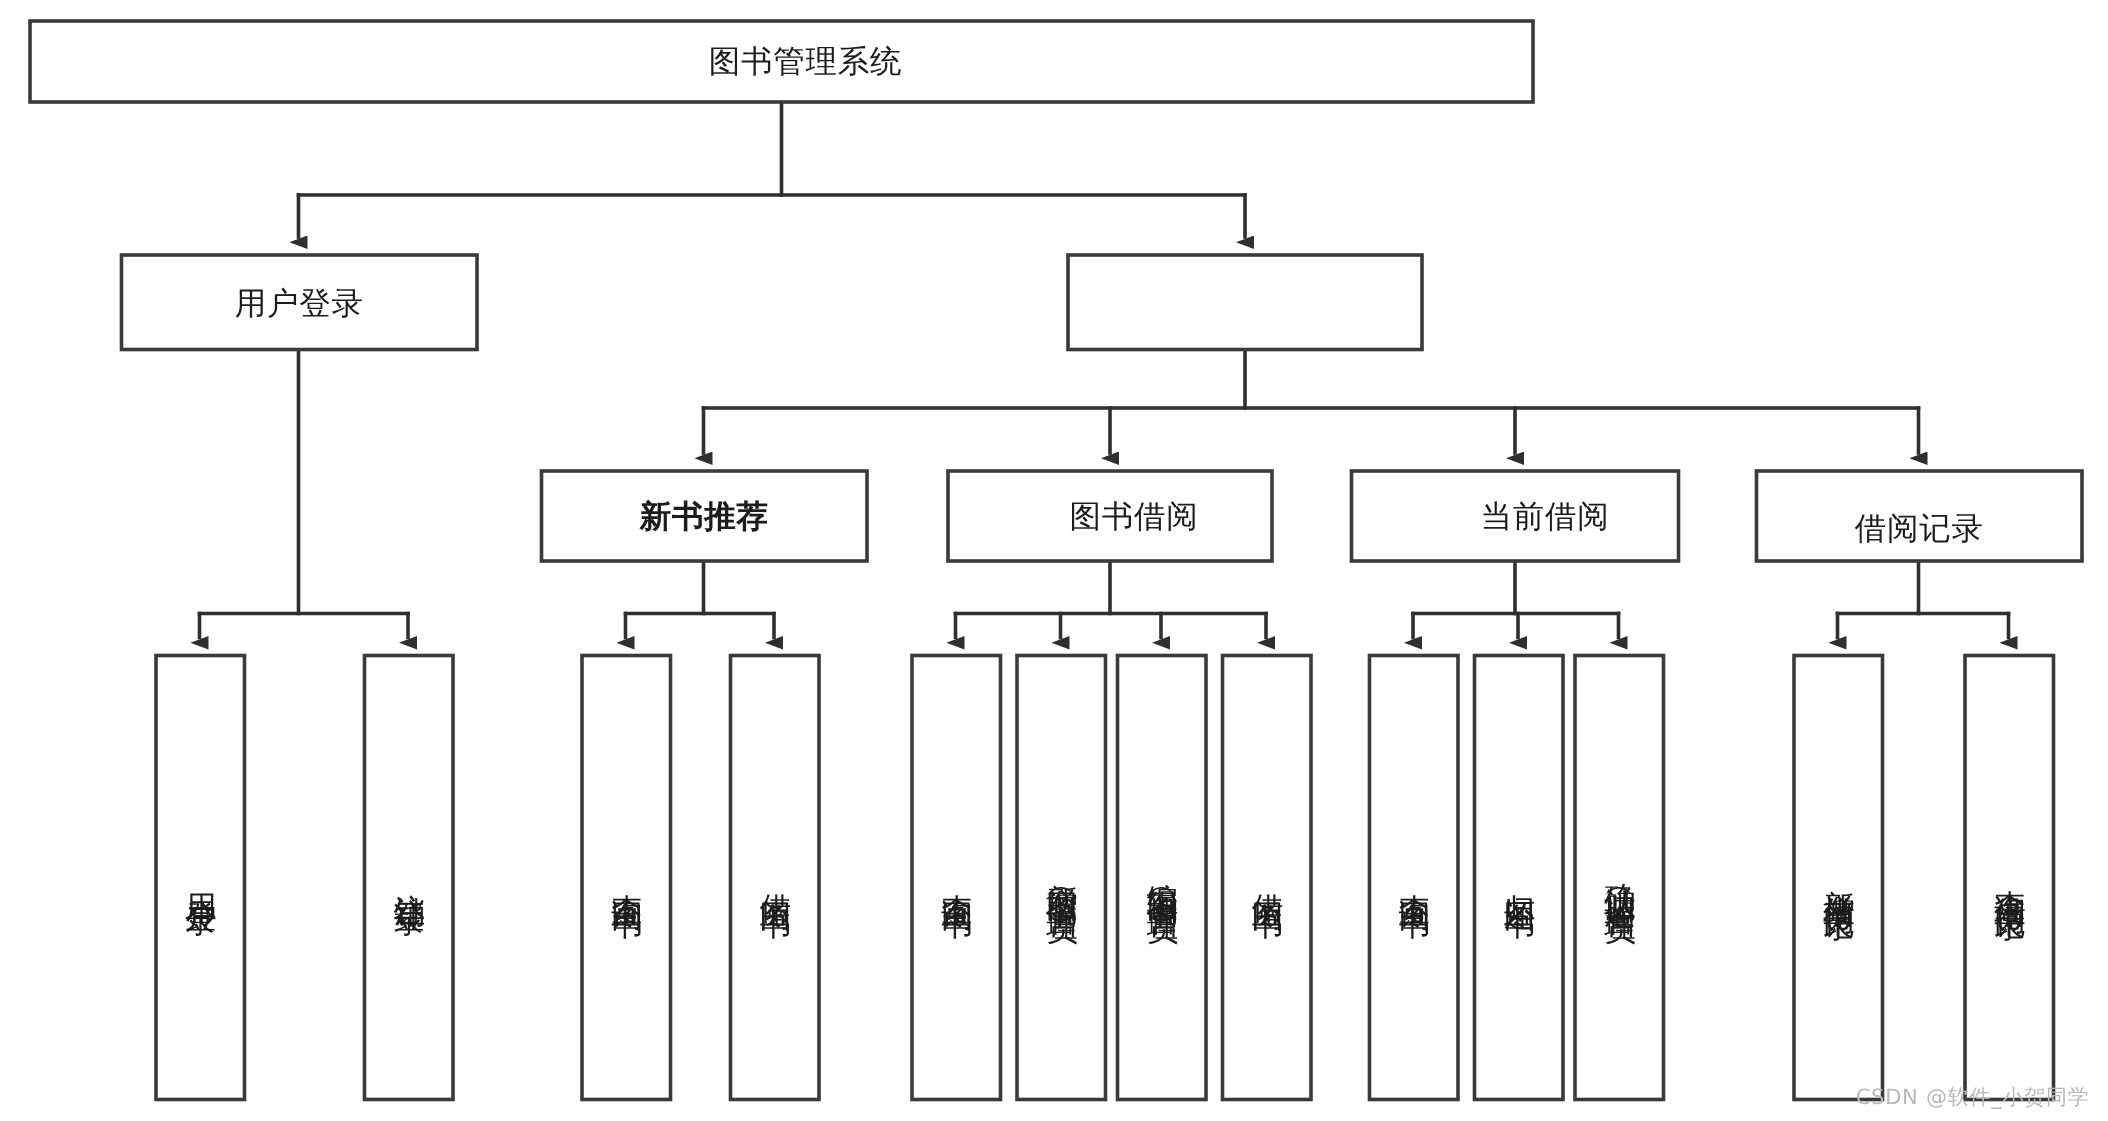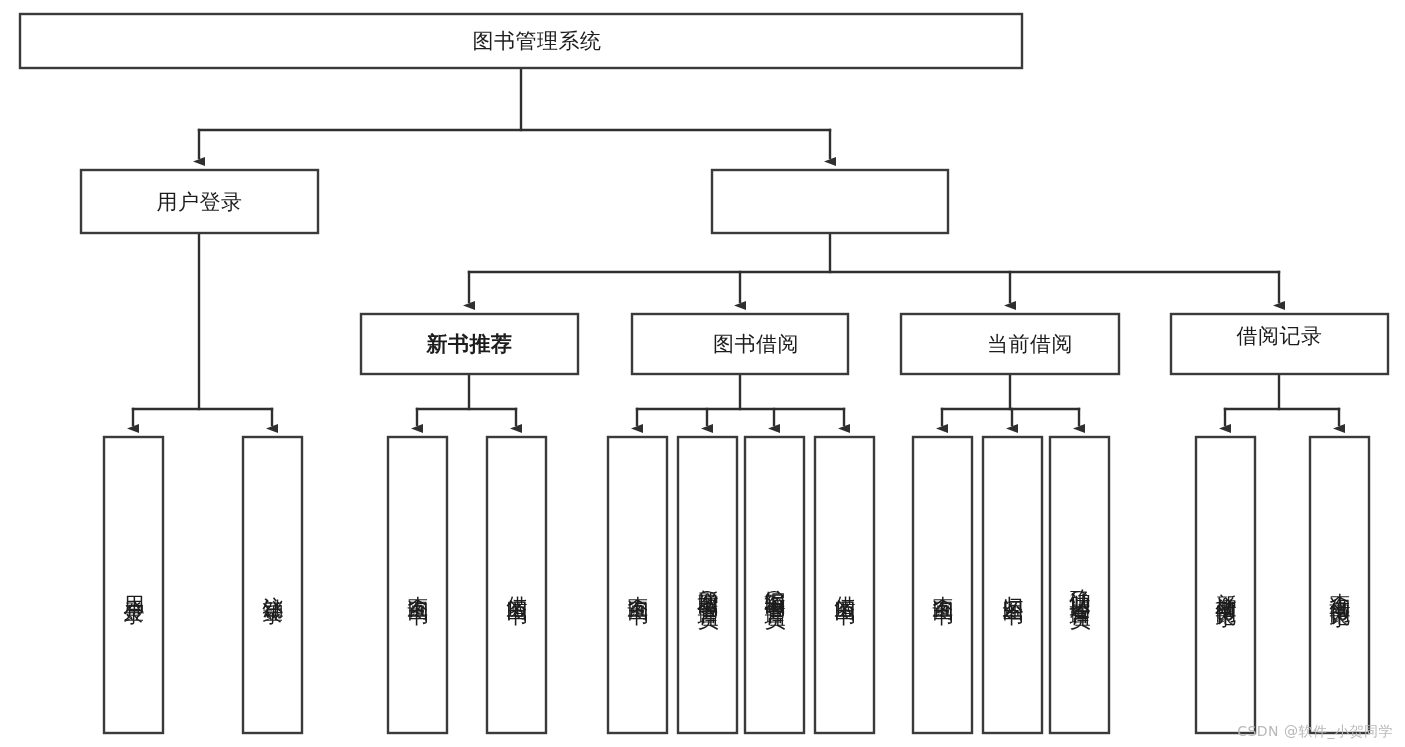--- a/index.html
+++ b/index.html
@@ -158,21 +158,21 @@
     </g>
   </svg>
 
   <div class="node-label-h" style="left:36px;  top:14px;  width:1002px; height:54px;">图书管理系统</div>
 
   <div class="node-label-h" style="left:81px;  top:170px; width:237px; height:63px;">用户登录</div>
 
   <div class="node-label-h" style="left:361px; top:314px; width:217px; height:60px;font-weight:bold;">新书推荐</div>
   <div class="node-label-h" style="left:632px; top:314px; width:216px; height:60px;margin-left:16px;">图书借阅</div>
   <div class="node-label-h" style="left:901px; top:314px; width:258px; height:60px;">当前借阅</div>
-  <div class="node-label-h" style="left:1171px;top:306px; width:217px; height:60px;">借阅记录</div>
+  <div class="node-label-h" style="left:1171px;top:322px; width:217px; height:60px;">借阅记录</div>
 
   <div class="node-label-v" style="left:104px; top:437px; width:59px; height:296px;">用户登录</div>
   <div class="node-label-v" style="left:243px; top:437px; width:59px; height:296px;">注销登录</div>
   <div class="node-label-v" style="left:388px; top:437px; width:59px; height:296px;">查询图书</div>
   <div class="node-label-v" style="left:487px; top:437px; width:59px; height:296px;">借阅图书</div>
   <div class="node-label-v" style="left:608px; top:437px; width:59px; height:296px;">查询图书</div>
   <div class="node-label-v" style="left:678px; top:437px; width:59px; height:296px;">新增图书（管理员）</div>
   <div class="node-label-v" style="left:745px; top:437px; width:59px; height:296px;">编辑图书（管理员）</div>
   <div class="node-label-v" style="left:815px; top:437px; width:59px; height:296px;">借阅图书</div>
   <div class="node-label-v" style="left:913px; top:437px; width:59px; height:296px;">查询图书</div>

